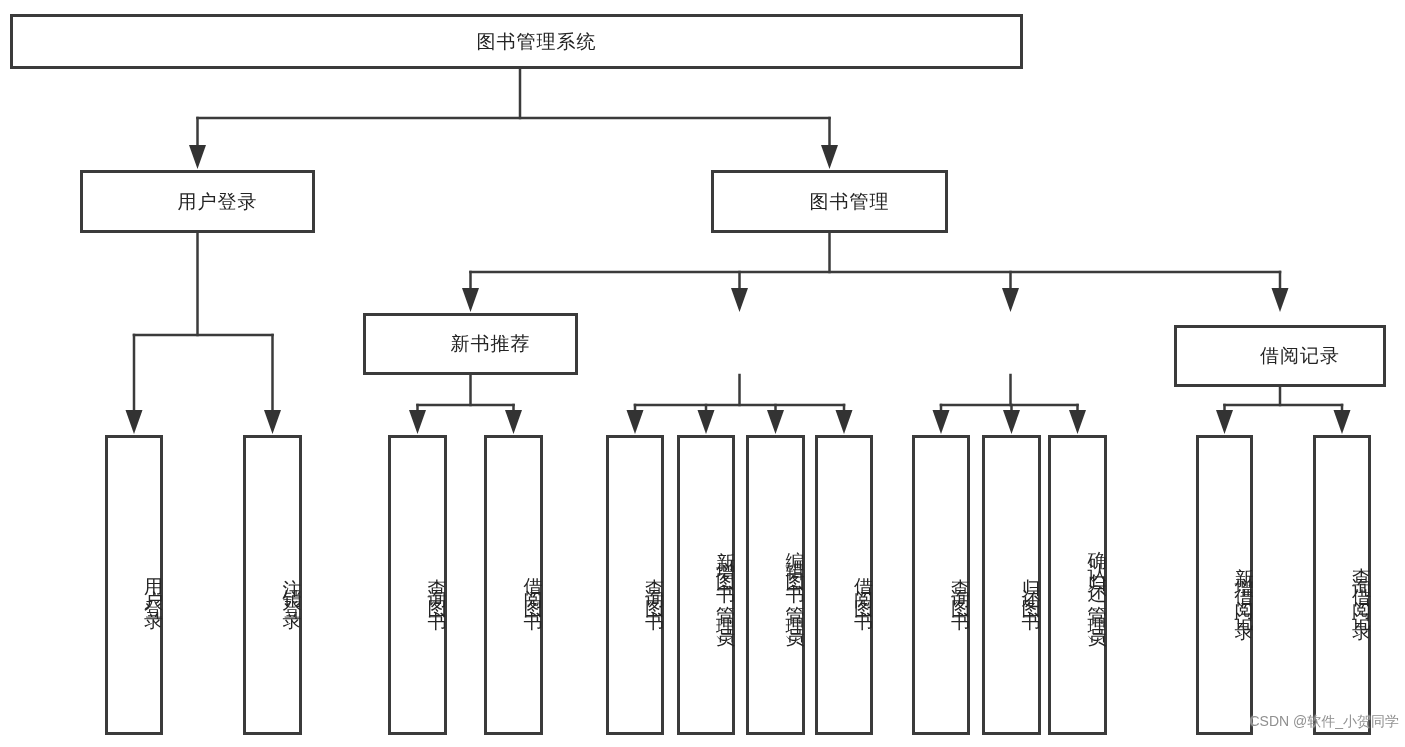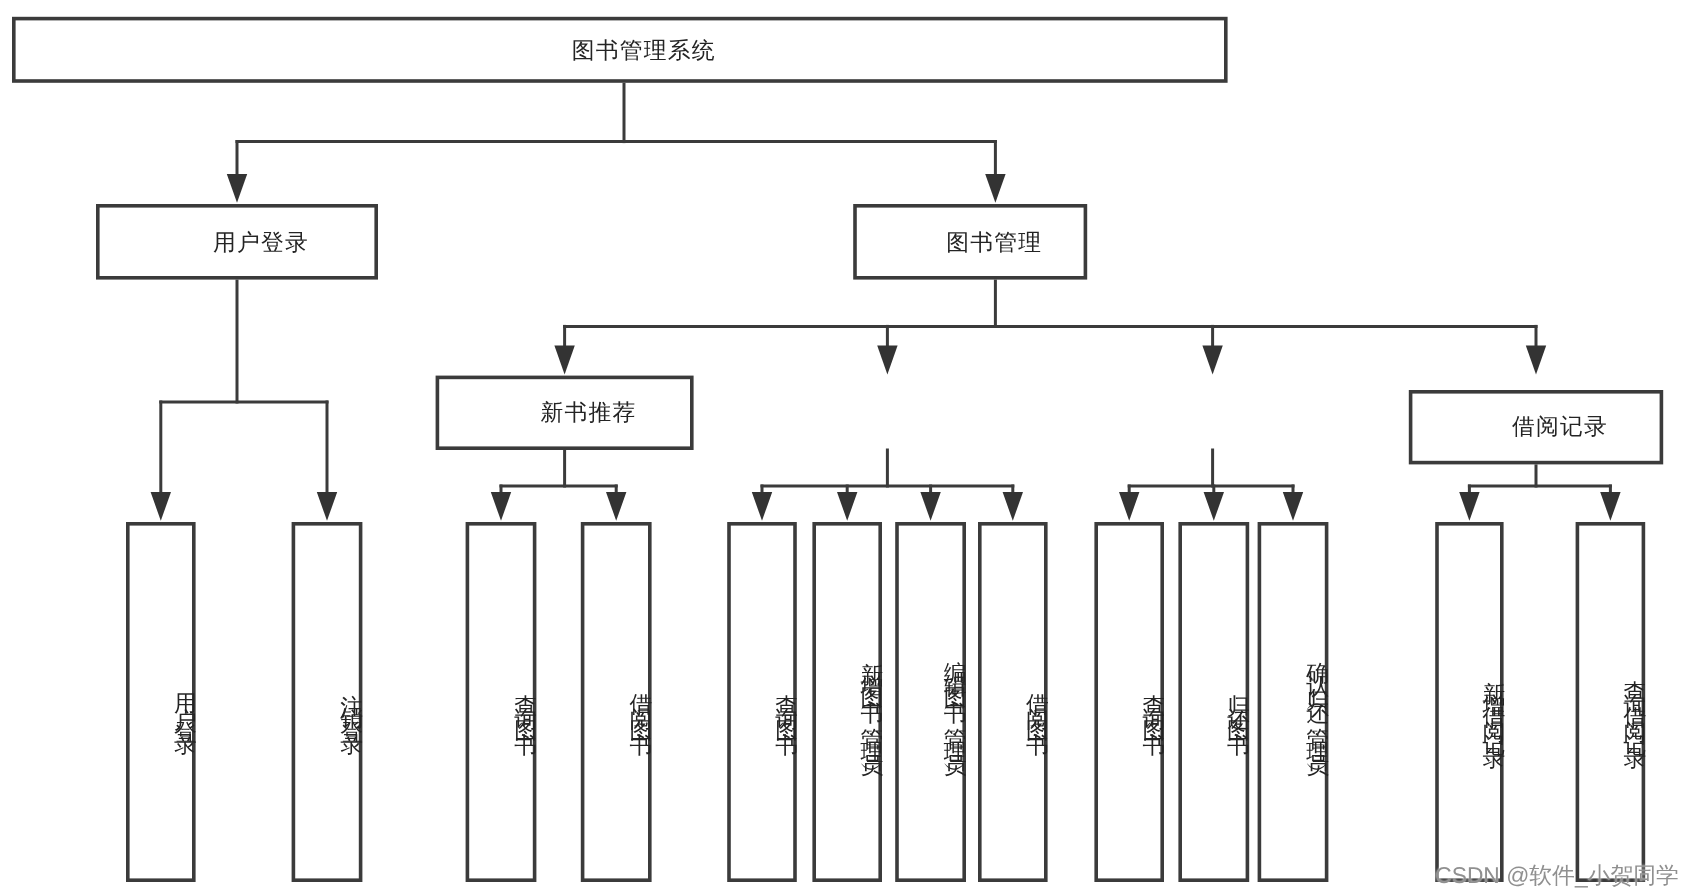--- a/index.html
+++ b/index.html
@@ -33,31 +33,31 @@
     writing-mode:vertical-rl;
     text-orientation:mixed;
     font-size:19px;
     letter-spacing:11px;
     line-height:1;
     color:#242424;
     white-space:nowrap;
   }
   .watermark {
     position:absolute;
-    right:6px; bottom:4px;
-    font-size:19px;
+    right:6px; bottom:16px;
+    font-size:14px;
     color:#909090;
     text-shadow:0 0 2px #ffffff;
     white-space:nowrap;
     pointer-events:none;
   }
   
   .n-root    { left:10px;   top:14px;  width:1013px; height:55px; }
   .n-l2a     { left:80px;   top:170px; width:235px;  height:63px; }
-  .n-l2b     { left:711px;  top:170px; width:195px;  height:63px; }
+  .n-l2b     { left:711px;  top:170px; width:237px;  height:63px; }
   .n-l3a     { left:363px;  top:313px; width:215px;  height:62px; }
   .n-l3b     { left:633px;  top:313px; width:213px;  height:62px; }
   .n-l3c     { left:903px;  top:313px; width:215px;  height:62px; }
   .n-l3d     { left:1174px; top:313px; width:212px;  height:62px;margin-top:12px; }
   .lf0  { left:105px;  width:58px; }
   .lf1  { left:243px;  width:59px; }
   .lf2  { left:388px;  width:59px; }
   .lf3  { left:484px;  width:59px; }
   .lf4  { left:606px;  width:58px; }
   .lf5  { left:677px;  width:58px; }

